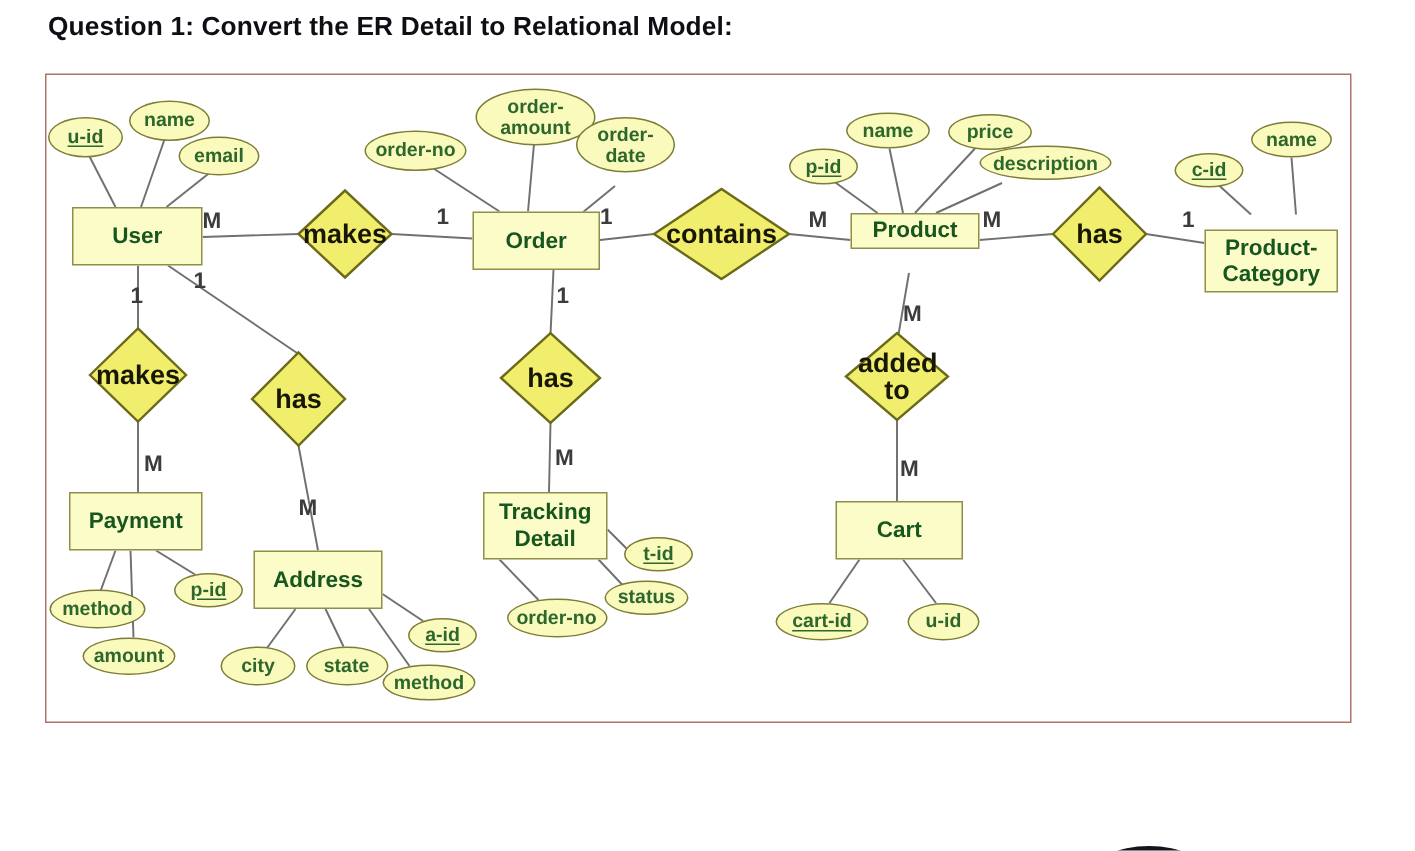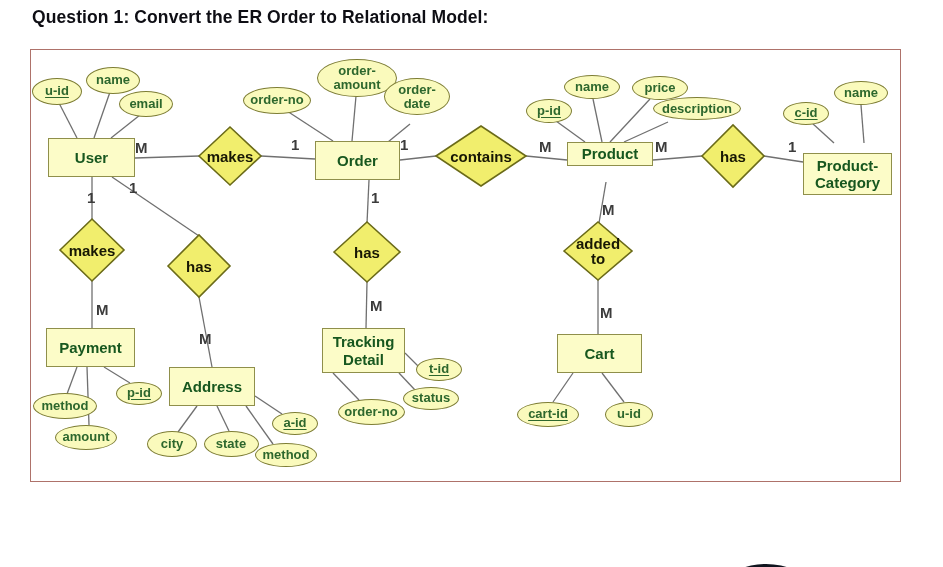--- a/index.html
+++ b/index.html
@@ -8,33 +8,33 @@
   .title{position:absolute;left:32px;top:7px;font-size:17.5px;font-weight:800;color:#0e0e14;letter-spacing:.1px;}
   .frame{position:absolute;left:30px;top:49px;width:871px;height:433px;border:1.4px solid #ae726a;box-sizing:border-box;background:#ffffff;}
   svg.links{position:absolute;left:0;top:0;width:943px;height:567px;pointer-events:none;}
   .entity{position:absolute;box-sizing:border-box;background:#fcfcc8;border:1.6px solid #8f8f4b;
           color:#17571f;font-weight:700;font-size:15px;line-height:1.15;
           display:flex;align-items:center;justify-content:center;text-align:center;padding:1px 3px;}
   .attr{position:absolute;box-sizing:border-box;background:#fafabc;border:1.4px solid #7d7d35;border-radius:50%;
         color:#2d672d;font-weight:600;font-size:13px;line-height:1.05;
         display:flex;align-items:center;justify-content:center;text-align:center;padding:1px 4px;}
   .attr.key{text-decoration:underline;text-underline-offset:2px;}
-  .rel-label{position:absolute;transform:translate(-50%,-50%);color:#171704;font-weight:700;font-size:15px;
+  .rel-label{position:absolute;transform:translate(-50%,-50%);color:#171704;font-weight:700;font-size:18px;
              line-height:1.0;text-align:center;}
   .card{position:absolute;color:#3c3c3c;font-weight:700;font-size:15px;line-height:1;}
   .caption{position:absolute;left:30px;top:504px;width:871px;text-align:center;
            font-size:21px;font-weight:500;color:#15151f;}
   .dark-bubble{position:absolute;left:727px;top:564px;width:78px;height:40px;border-radius:50%;background:#10151f;}
 </style>
 </head>
 <body>
 
 <div class="stage">
 
-  <div class="title">Question 1: Convert the ER Order to Relational Model:</div>
+  <div class="title">Question 1: Convert the ER Detail to Relational Model:</div>
 
   <div class="frame"></div>
 
   <svg class="links" viewBox="0 0 943 567">
     <g stroke="#707070" stroke-width="1.3">
       <line x1="59" y1="103" x2="77" y2="138"></line>
         <line x1="110" y1="92" x2="94" y2="138"></line>
       <line x1="140" y1="115" x2="111" y2="138"></line>
         <line x1="287" y1="111" x2="333" y2="141"></line>
       <line x1="356" y1="96" x2="352" y2="141"></line>

